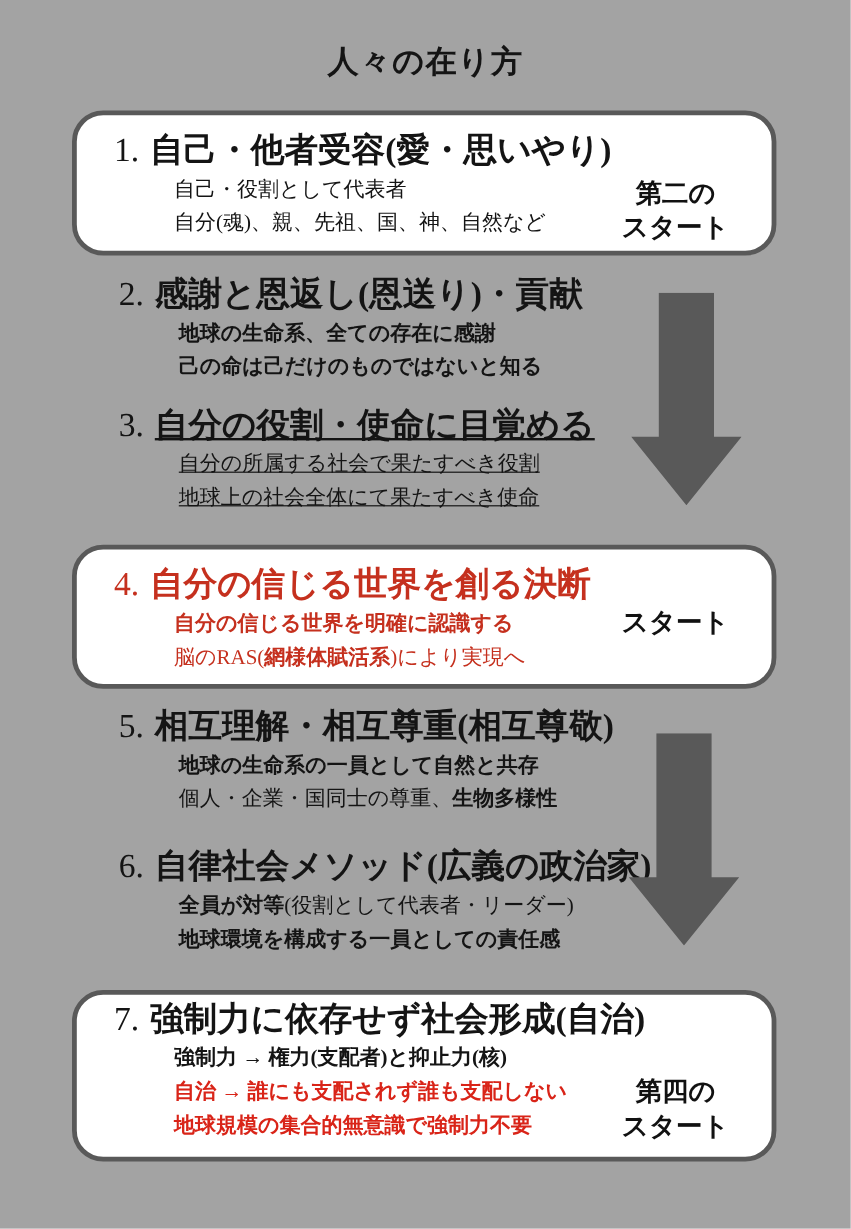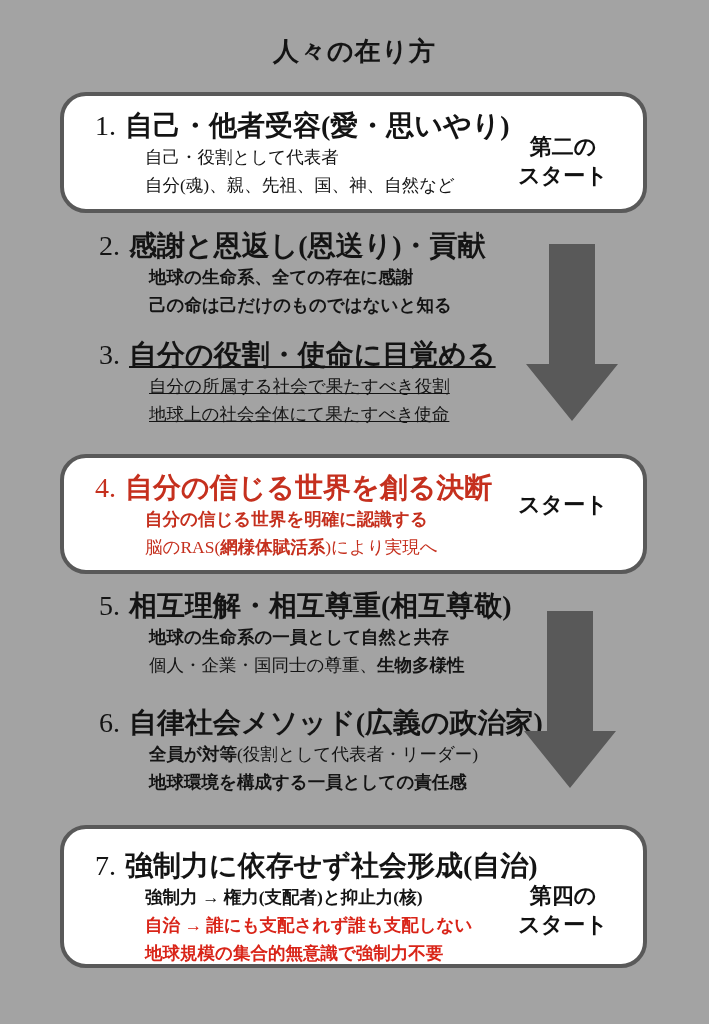--- a/index.html
+++ b/index.html
@@ -36,21 +36,21 @@
     width: 587px;
     border: 4px solid var(--box-border);
     border-radius: 26px;
     box-sizing: border-box;
     background: #ffffff;
   }
   .box-1 { top: 92px;  height: 121px; }
   .box-4 { top: 454px; height: 120px; }
   .box-7 { top: 825px; height: 143px; }
   .box .content { padding: 13px 0 0 31px; }
-  .box-7 .content { padding-top: 20px; }
+  .box-7 .content { padding-top: 4px; }
   .loose { position: absolute; left: 64px; width: 520px; }
   .loose-2 { top: 229px; }
   .loose-3 { top: 338px; text-decoration: underline; }
   .loose-5 { top: 589px; }
   .loose-6 { top: 706px; }
   .loose .heading { padding-left: 35px; }
   .loose .sub { margin-left: 85px; }
   .heading {
     font-size: 28px;
     line-height: 34px;
@@ -74,20 +74,21 @@
   .side-label {
     position: absolute;
     right: 24px;
     width: 112px;
     text-align: center;
     font-family: "Liberation Sans", "DejaVu Sans", sans-serif;
     font-weight: bold;
     font-size: 22px;
     line-height: 29px;
     color: #111111;
+    margin-top: 14px;
   }
   .box-1 .side-label { top: 36px; }
   .box-4 .side-label { top: 32px; }
   .box-7 .side-label { top: 52px; }
   .arrow { position: absolute; width: 92px; height: 177px; }
   .arrow-1 { left: 526px; top: 244px; }
   .arrow-2 { left: 524px; top: 611px; }
   .arrow svg { display: block; width: 100%; height: 100%; }
 </style>
 </head>

